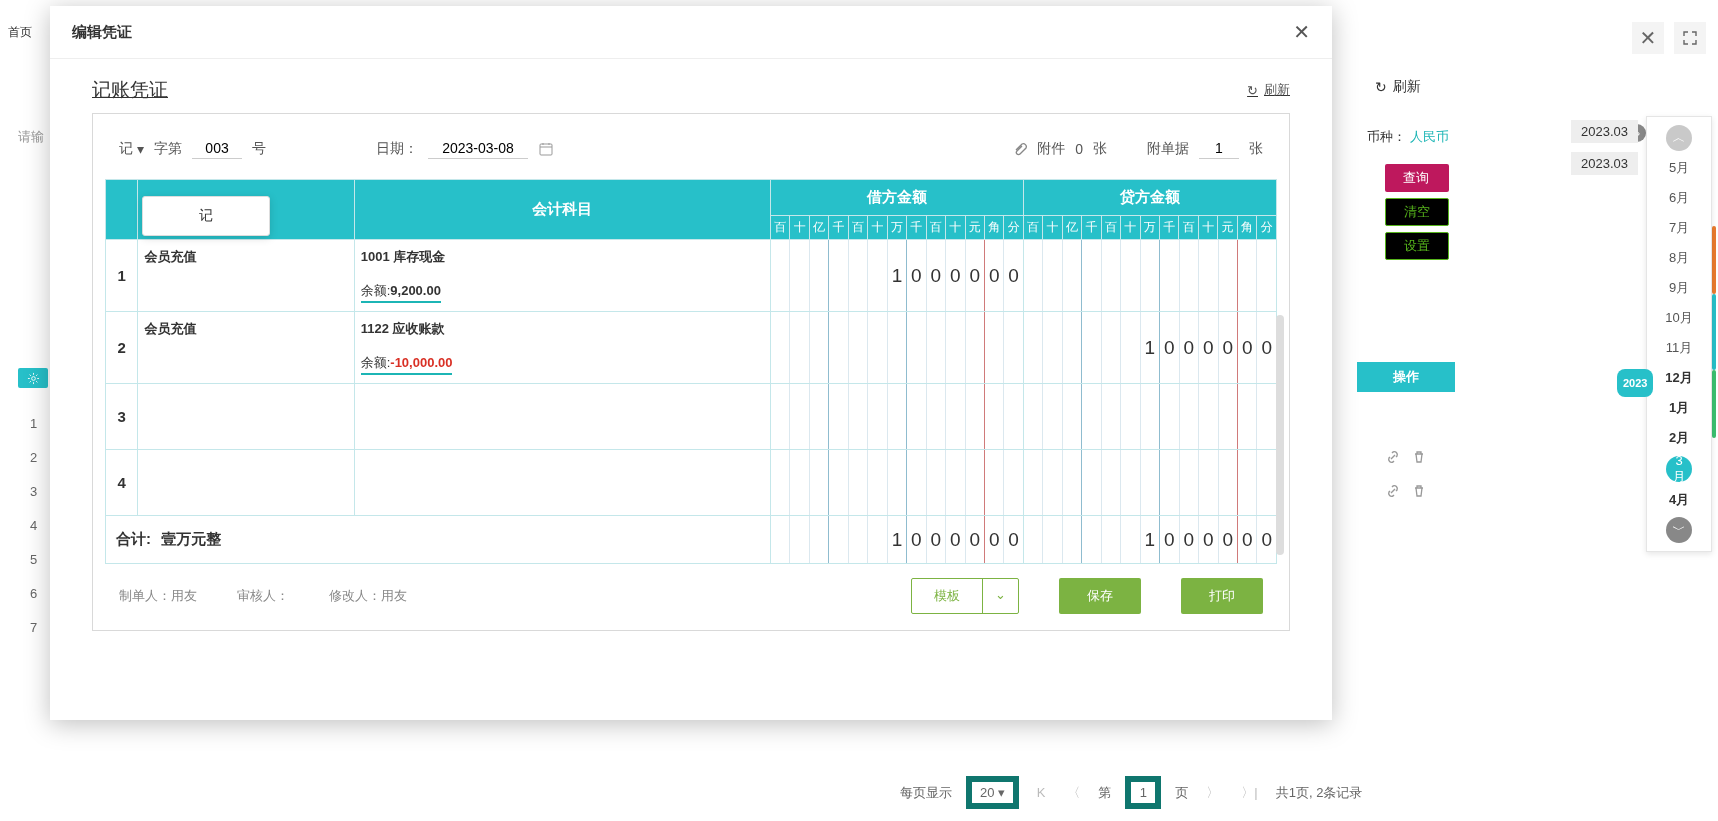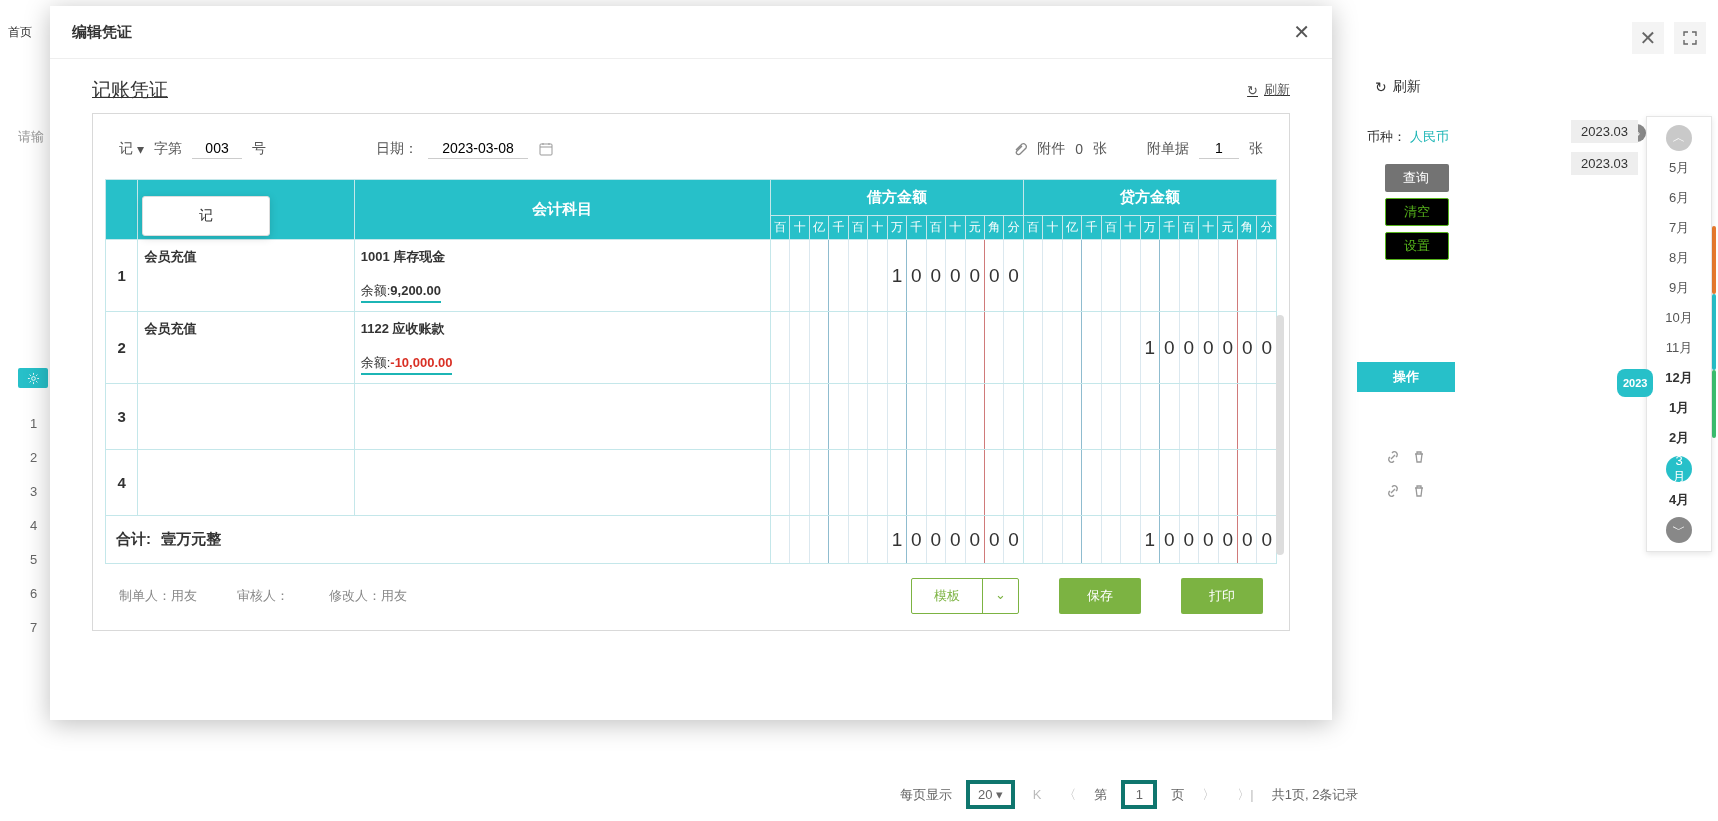--- a/index.html
+++ b/index.html
@@ -7,30 +7,30 @@
 
 
 .bg-page { position: absolute; top: 0; left: 0; right: 0; bottom: 0; }
 .bg-tab { position: absolute; top: 24px; left: 8px; font-size: 12px; color: #333; }
 .bg-close { position: absolute; top: 22px; right: 54px; width: 32px; height: 32px; display: flex; align-items: center; justify-content: center; font-size: 20px; color: #666; background: #f4f4f4; }
 .bg-fullscreen { position: absolute; top: 22px; right: 12px; width: 32px; height: 32px; display: flex; align-items: center; justify-content: center; background: #f4f4f4; }
 .bg-refresh-right { position: absolute; top: 78px; left: 1375px; font-size: 14px; color: #333; display: flex; align-items: center; gap: 6px; }
 .bg-currency { position: absolute; top: 128px; left: 1367px; font-size: 13px; }
 .bg-currency .cur-val { color: #1cb5b5; margin-left: 4px; }
 .bg-actions { position: absolute; top: 164px; left: 1385px; display: flex; flex-direction: column; gap: 6px; }
-.bg-actions .btn-solid { background: #737373; color: #fff; padding: 5px 18px; border-radius: 2px; font-size: 13px; }
+.bg-actions .btn-solid { background: #be185d; color: #fff; padding: 5px 18px; border-radius: 2px; font-size: 13px; }
 .bg-actions .btn-outline { border: 1px solid #57b51c; color: #57b51c; padding: 4px 18px; border-radius: 2px; font-size: 13px; background: #000000; }
 .bg-ops-header { position: absolute; top: 362px; left: 1357px; width: 98px; height: 30px; background: #27c0c9; color: #fff; display: flex; align-items: center; justify-content: center; font-weight: bold; }
 .bg-op-row { position: absolute; left: 1357px; width: 98px; height: 34px; display: flex; align-items: center; justify-content: center; gap: 12px; color: #999; }
 .bg-search-ph { position: absolute; top: 128px; left: 18px; color: #999; }
 .bg-row-nums { position: absolute; top: 406px; left: 30px; display: flex; flex-direction: column; }
 .bg-row-nums div { height: 34px; display: flex; align-items: center; color: #666; }
 .bg-gear { position: absolute; top: 368px; left: 18px; width: 30px; height: 20px; background: #27c0c9; color: #fff; display: flex; align-items: center; justify-content: center; border-radius: 2px; }
 .bg-footer { position: absolute; bottom: 12px; left: 900px; right: 60px; display: flex; align-items: center; gap: 14px; color: #666; }
-.bg-footer .sel, .bg-footer .inp { border: 4px solid #0f766e; padding: 3px 8px; background: #fff; }
+.bg-footer .sel, .bg-footer .inp { border: 6px solid #0f766e; padding: 3px 8px; background: #fff; }
 .bg-footer .inp { width: 36px; text-align: center; }
 .bg-footer .iconbtn { color: #bbb; padding: 0 4px; }
 
 
 .year-sidebar { position: absolute; top: 116px; right: 6px; width: 66px; background: #fff; border: 1px solid #e5e5e5; box-shadow: 0 2px 6px rgba(0,0,0,0.1); display: flex; flex-direction: column; align-items: center; padding: 6px 0; }
 .year-sidebar .arrow-btn { width: 26px; height: 26px; border-radius: 50%; background: #888; color: #fff; display: flex; align-items: center; justify-content: center; margin: 2px 0; font-size: 13px; position: relative; }
 .year-sidebar .arrow-btn.light { background: #c9c9c9; }
 .year-sidebar .month-item { padding: 6px 4px; font-size: 13px; color: #555; cursor: pointer; width: 100%; text-align: center; }
 .year-sidebar .month-item.bold { font-weight: bold; color: #333; }
 .year-sidebar .month-item.current { background: #27c0c9; color: #fff; border-radius: 50%; width: 26px; height: 26px; display: flex; align-items: center; justify-content: center; margin: 3px auto; }

